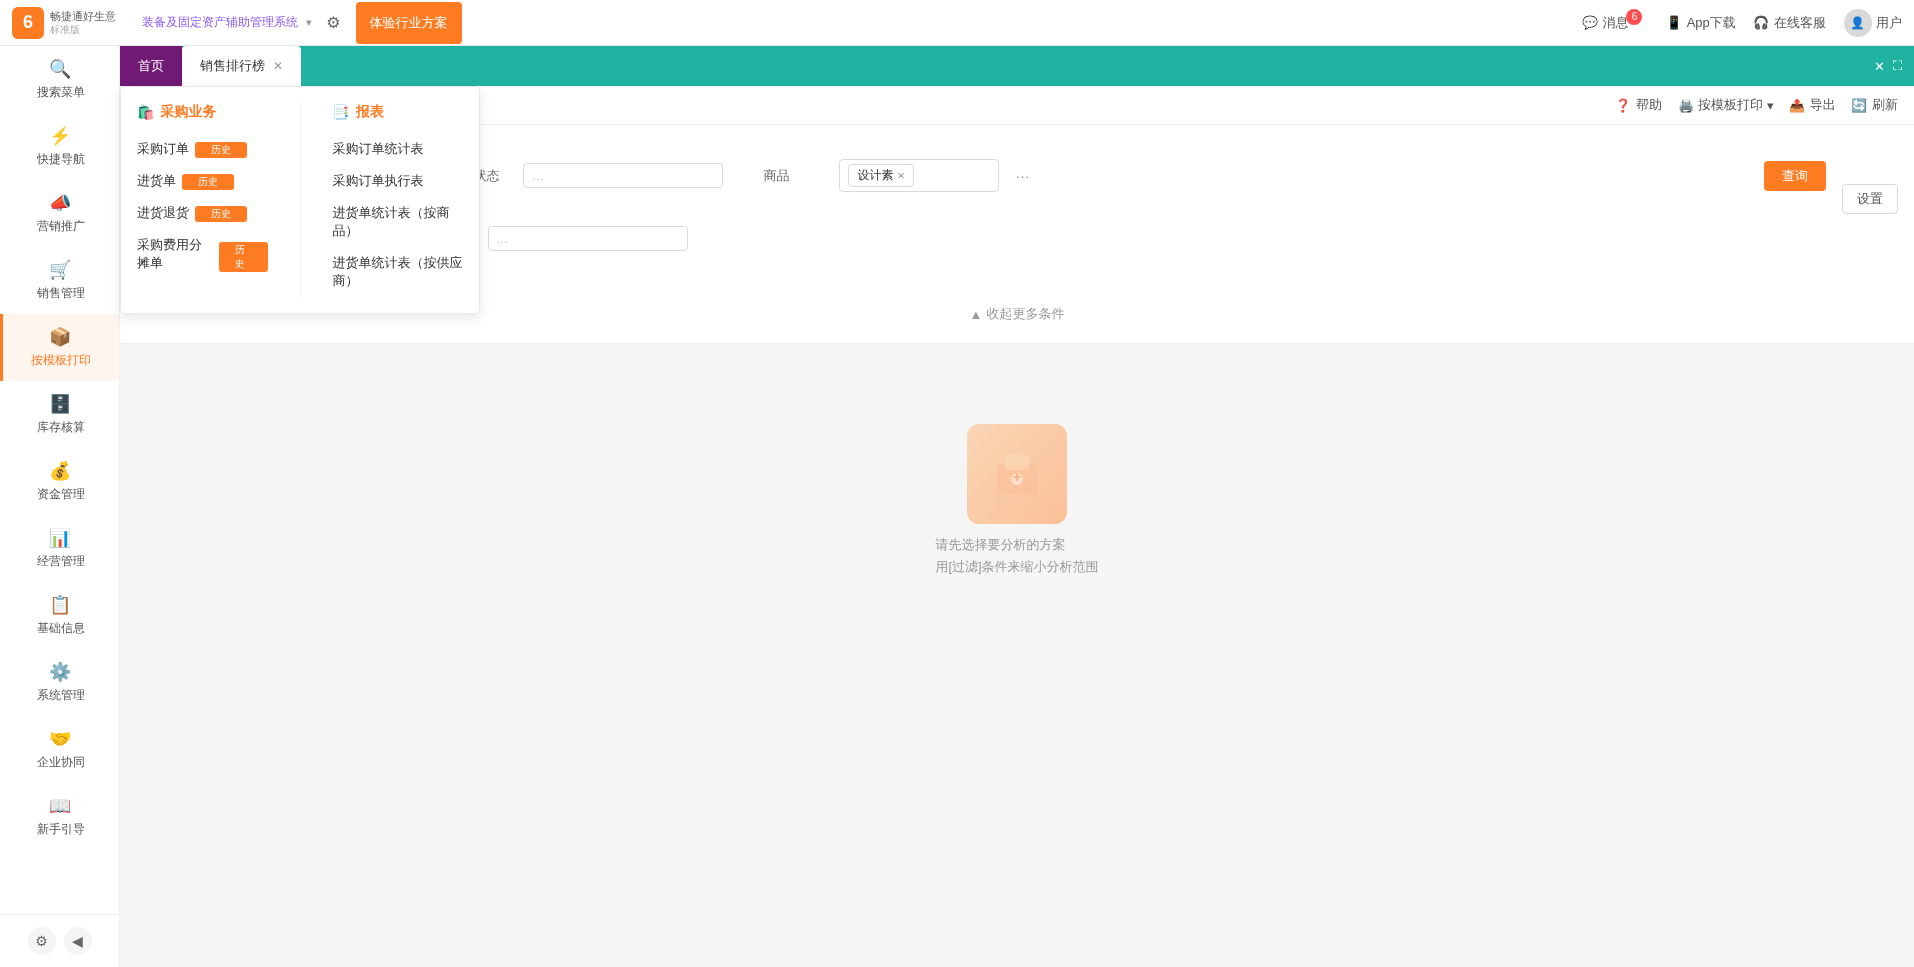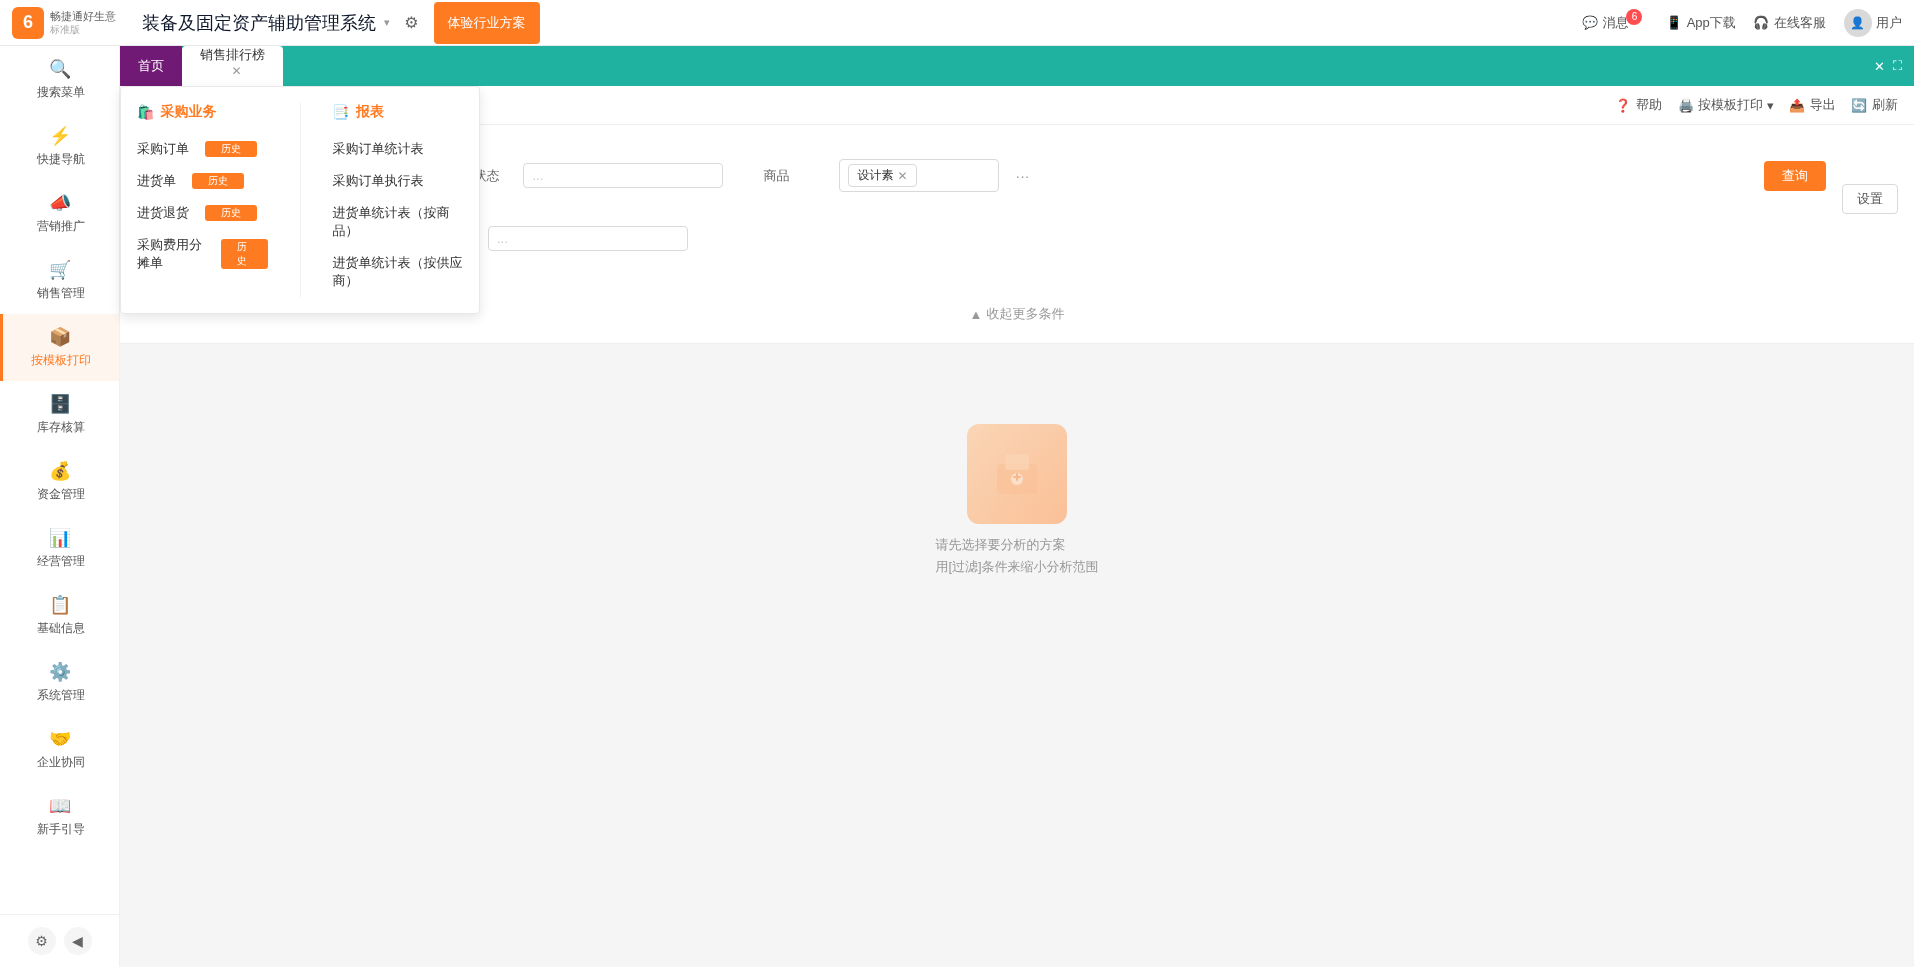--- a/index.html
+++ b/index.html
@@ -30,21 +30,21 @@
       color: #fff; font-size: 18px; font-weight: bold;
     }
     .logo-text { font-size: 11px; color: #666; line-height: 1.3; }
     .top-bar-title {
       flex: 1;
       display: flex;
       align-items: center;
       gap: 8px;
       margin-left: 10px;
     }
-    .top-bar-title span { font-size: 18px; color: #0f172a; }
+    .top-bar-title span { font-size: 12px; color: #8b5cf6; }
     .top-bar-title .arrow-icon { color: #999; font-size: 11px; }
     .gear-btn {
       width: 28px; height: 28px;
       border-radius: 50%;
       background: transparent;
       border: none;
       cursor: pointer;
       display: flex; align-items: center; justify-content: center;
       color: #666; font-size: 16px;
     }
@@ -151,21 +151,21 @@
     .tab {
       height: 40px;
       display: flex;
       align-items: center;
       padding: 0 18px;
       font-size: 13px;
       cursor: pointer;
       position: relative;
     }
     .tab.home { background: #701a75; color: #fff; font-family: Liberation Serif, serif; }
-    .tab.active { background: #fff; color: #333; border-radius: 4px 4px 0 0; flex-direction: column; }
+    .tab.active { background: #fff; color: #333; border-radius: 4px 4px 0 0; }
     .tab .close-btn { margin-left: 8px; font-size: 12px; color: #999; cursor: pointer; }
     .tab-bar-right {
       margin-left: auto;
       display: flex;
       align-items: center;
       gap: 8px;
       padding-right: 12px;
       color: #fff;
     }
 
@@ -214,20 +214,21 @@
     }
     .filter-tag {
       background: #fff;
       border: 1px solid #d9d9d9;
       border-radius: 4px;
       padding: 2px 8px;
       font-size: 12px;
       display: flex;
       align-items: center;
       gap: 4px;
+      font-family: Liberation Mono, monospace;
     }
     .filter-tag .remove { color: #999; cursor: pointer; }
     .filter-date {
       display: flex; align-items: center; gap: 4px;
       font-size: 13px; color: #333;
     }
     .quick-dates { display: flex; gap: 8px; }
     .quick-date-btn {
       border: none; background: transparent;
       font-size: 13px; color: #555; cursor: pointer;
@@ -306,22 +307,22 @@
     .dropdown-col { flex: 1; }
     .dropdown-col-title {
       font-size: 14px;
       color: #ff7b22;
       font-weight: bold;
       margin-bottom: 12px;
       display: flex; align-items: center; gap: 6px;
     }
     .dropdown-item {
       display: flex;
-      align-items: center;
-      gap: 16px;
+      align-items: flex-end;
+      gap: 6px;
       padding: 7px 0;
       font-size: 13px;
       color: #333;
       cursor: pointer;
     }
     .history-badge {
       background: #ff7b22;
       color: #fff;
       font-size: 10px;
       border-radius: 3px;

